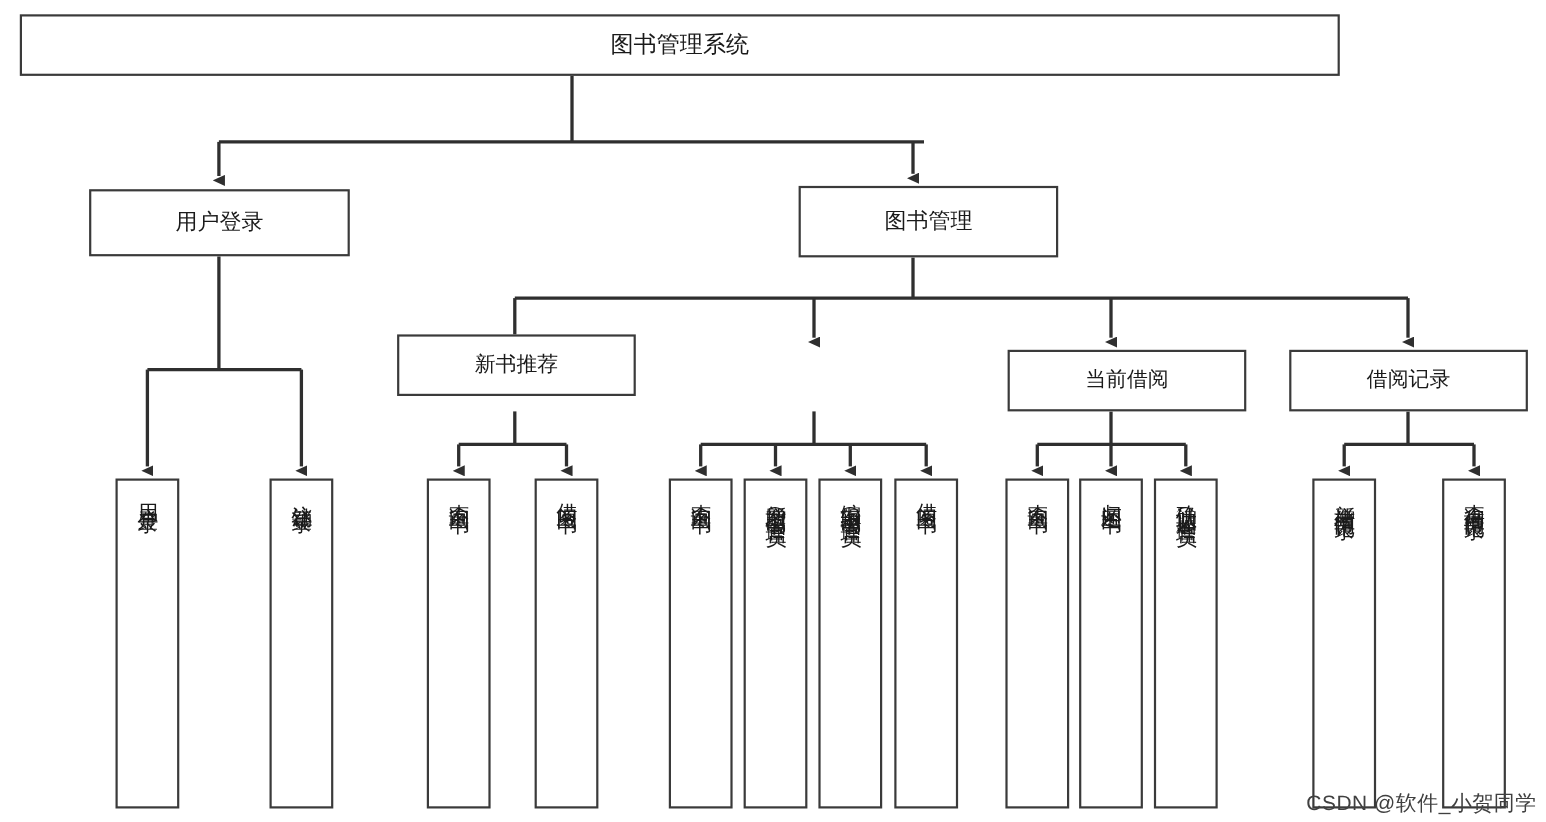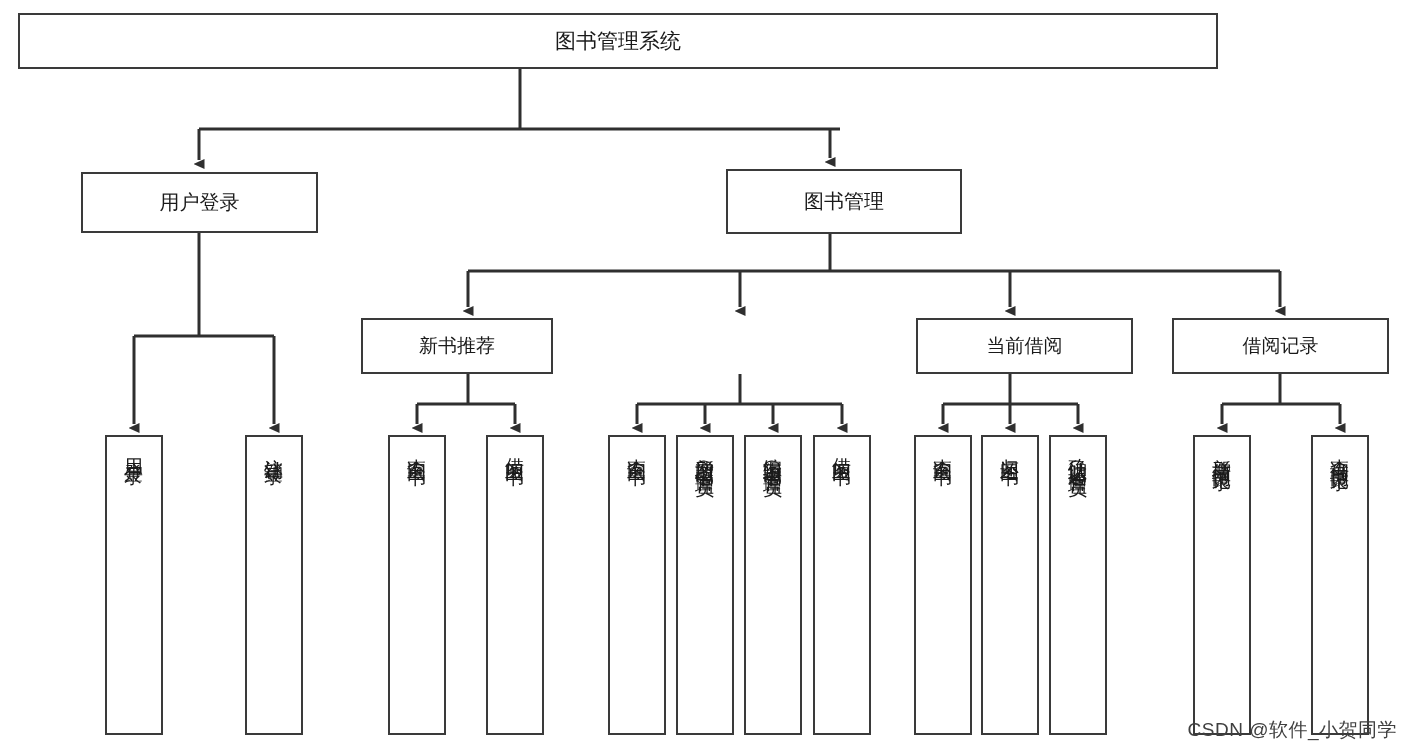--- a/index.html
+++ b/index.html
@@ -127,21 +127,21 @@
     <span class="label">图书管理系统</span>
   </div>
 
   <div class="node node-l1" style="left:81px; top:172px; width:237px; height:61px;">
     <span class="label">用户登录</span>
   </div>
   <div class="node node-l1" style="left:712px; top:169px; width:236px; height:65px;margin-left:14px;">
     <span class="label">图书管理</span>
   </div>
 
-  <div class="node node-l2" style="left:361px; top:318px; width:192px; height:56px;">
+  <div class="node node-l2" style="left:361px; top:304px; width:217px; height:56px;">
     <span class="label">新书推荐</span>
   </div>
   <div class="node node-l2" style="left:902px; top:318px; width:217px; height:56px;margin-left:14px;">
     <span class="label">当前借阅</span>
   </div>
   <div class="node node-l2" style="left:1172px; top:318px; width:217px; height:56px;justify-content:center;">
     <span class="label">借阅记录</span>
   </div>
 
   <div class="node node-leaf" style="left:105px; top:435px; width:58px; height:300px;">

